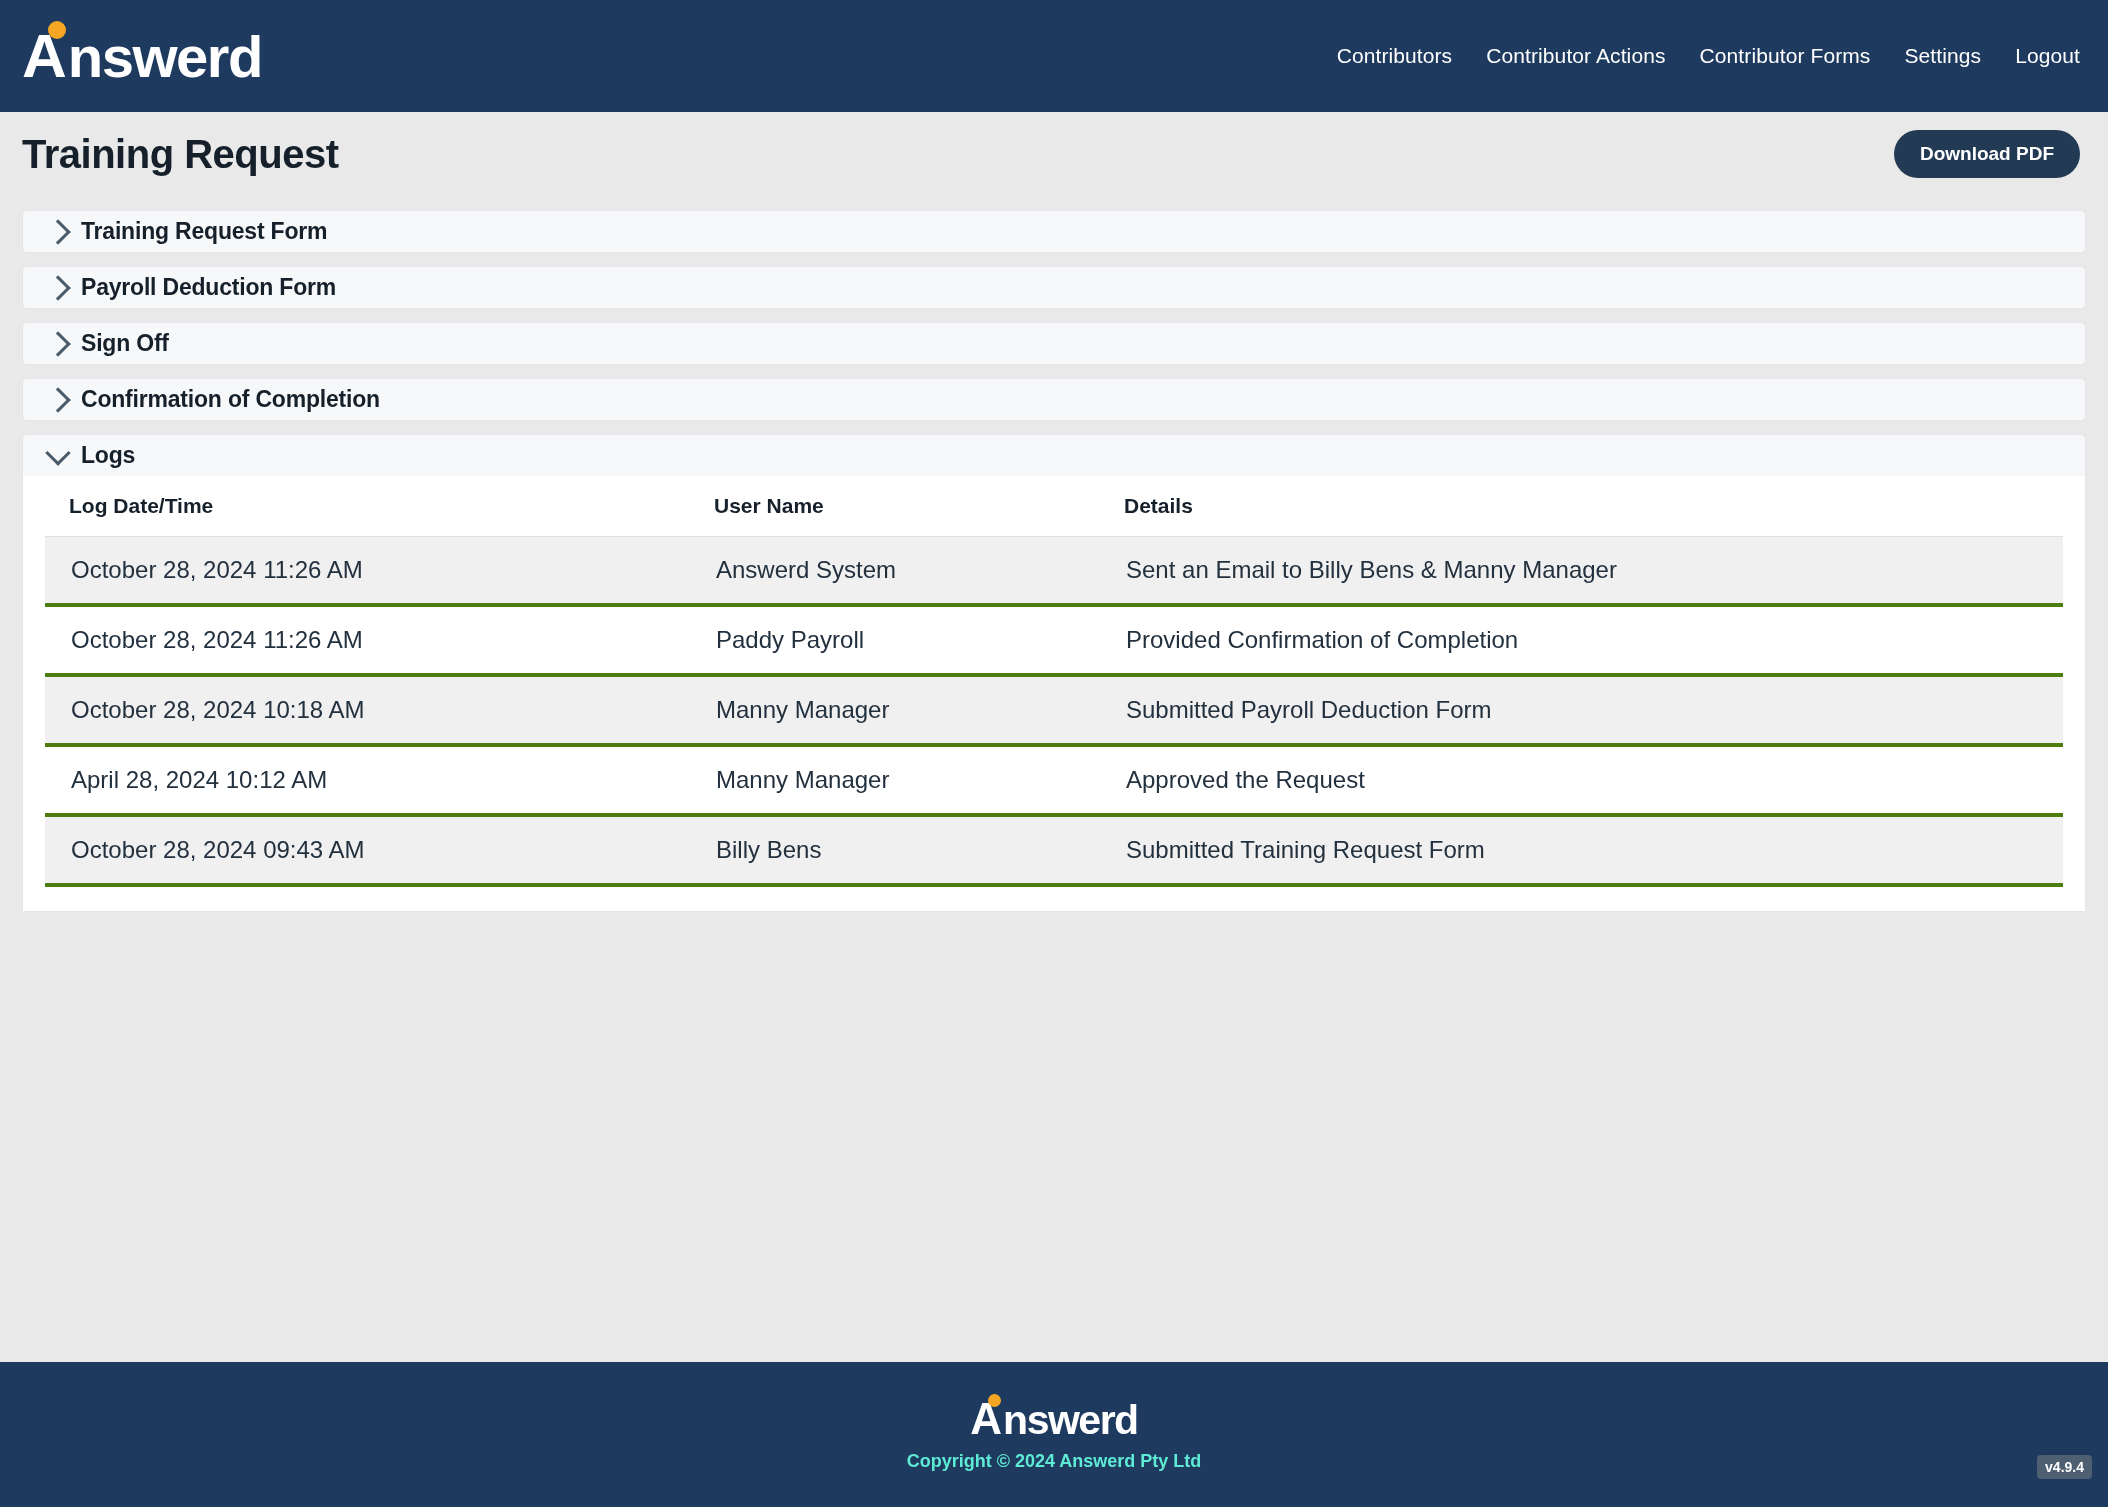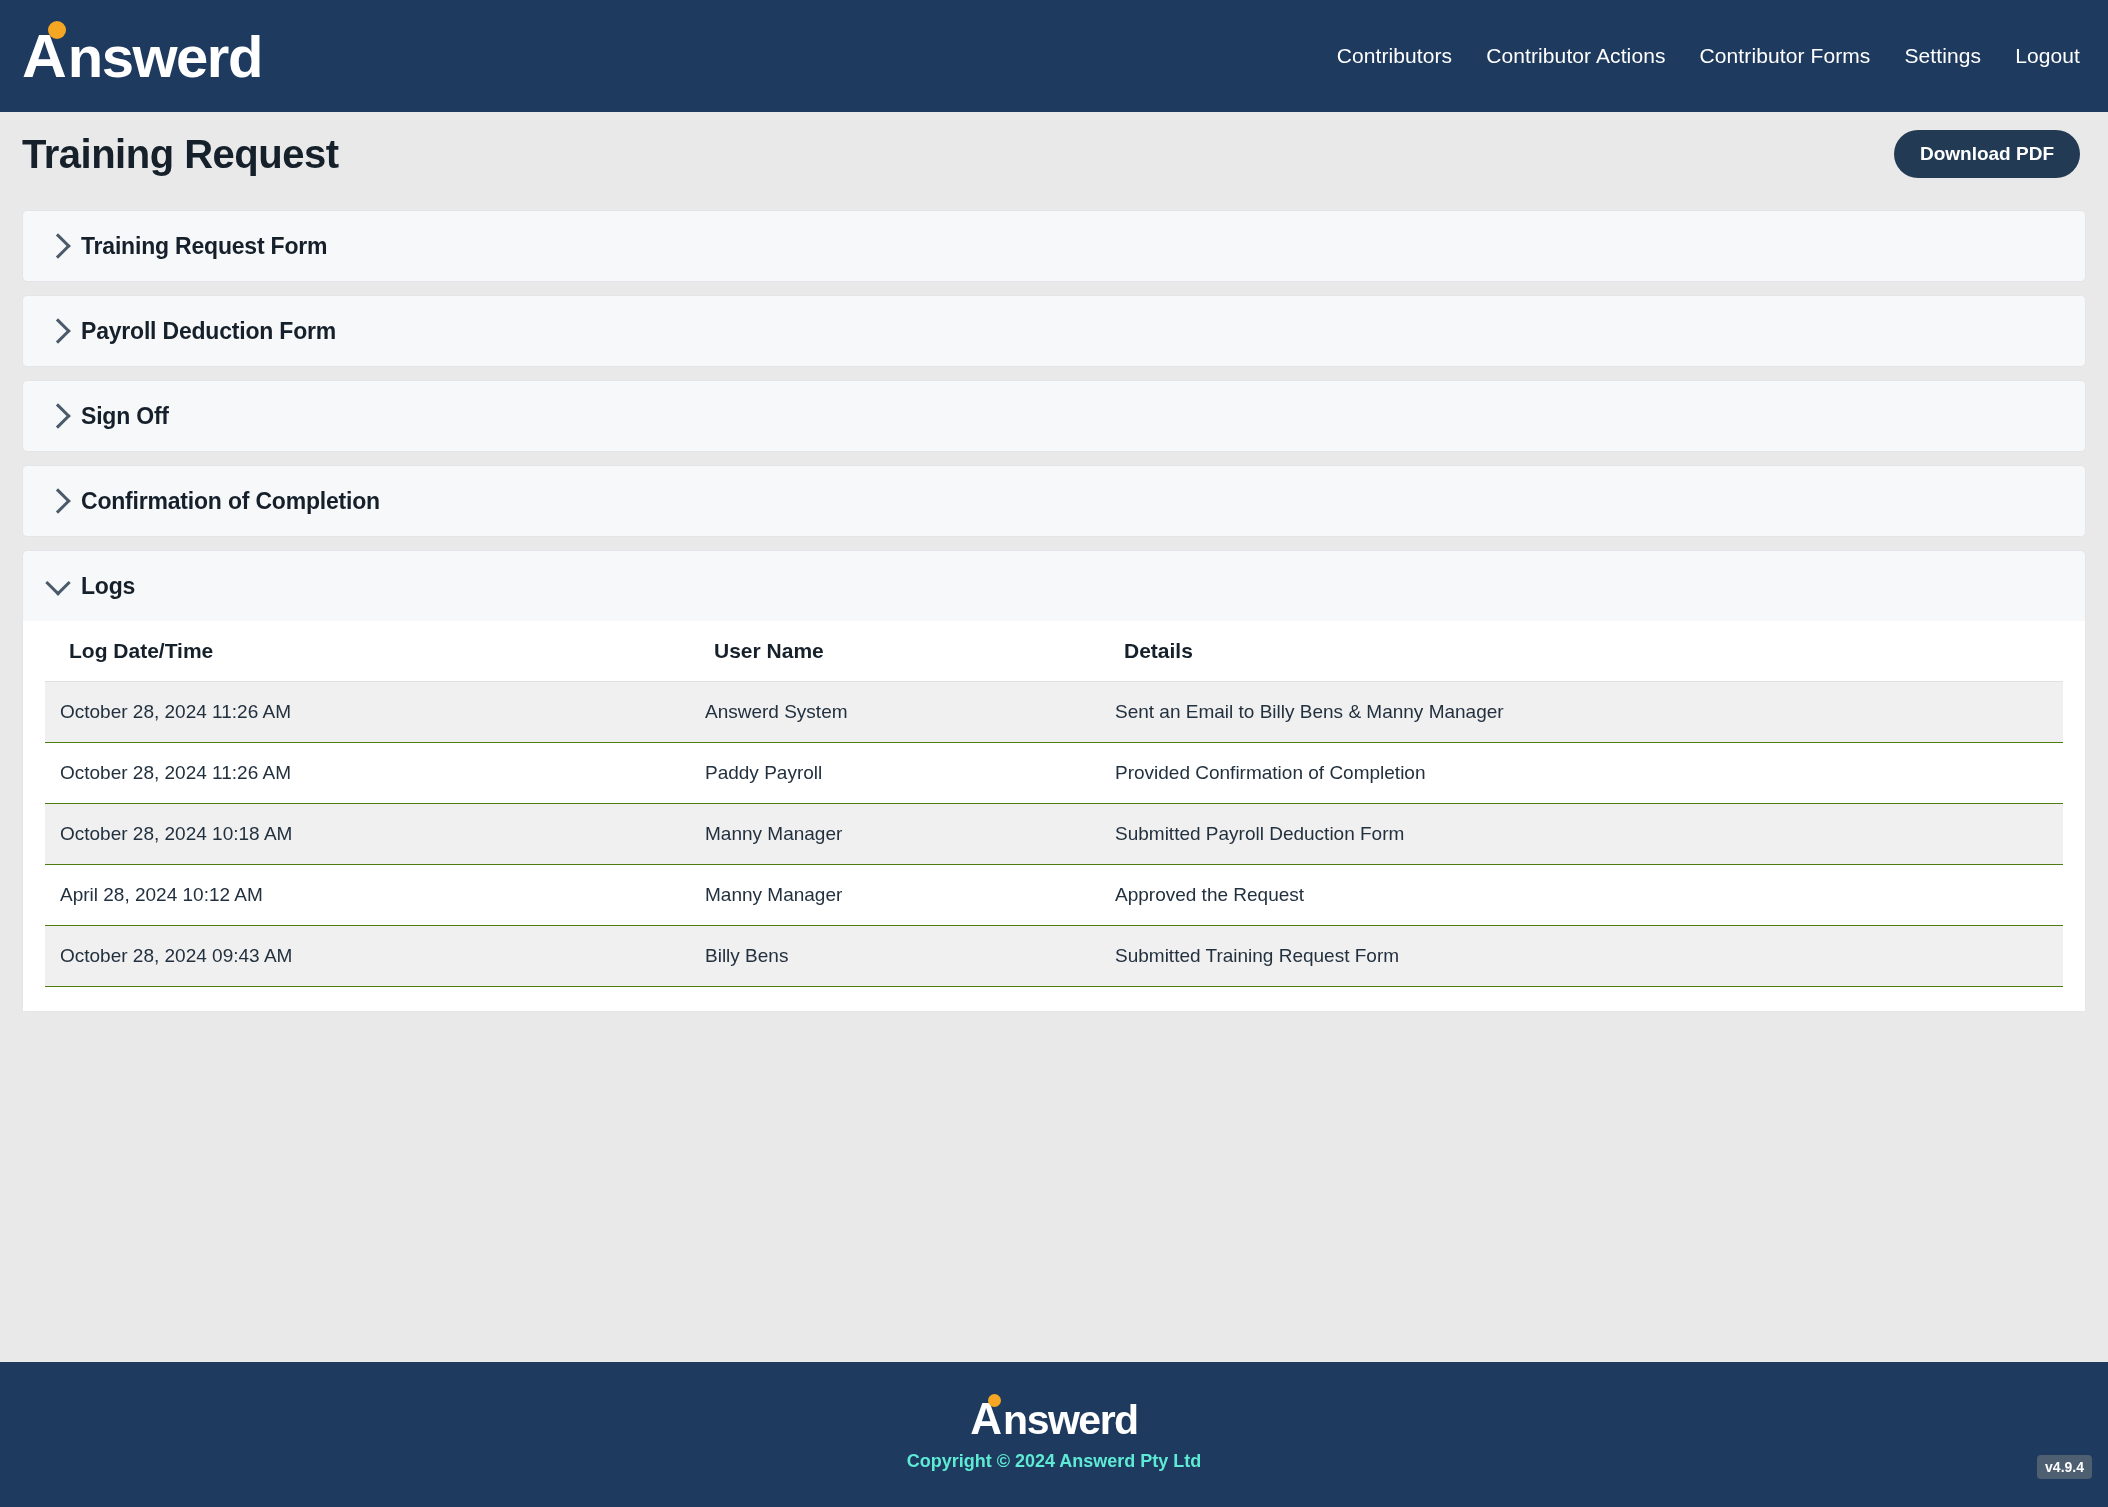--- a/index.html
+++ b/index.html
@@ -100,21 +100,21 @@
   .content {
     padding: 14px 22px 0 22px;
   }
   .panel {
     background: #f7f8fa;
     border: 1px solid #e3e5e8;
     border-radius: 5px;
     margin-bottom: 13px;
   }
   .panel-head {
-    height: 70px;
+    height: 41px;
     display: flex;
     align-items: center;
     gap: 14px;
     padding: 0 22px;
     cursor: pointer;
   }
   .panel-head .label {
     font-size: 23px;
     font-weight: 700;
     color: #15202b;
@@ -147,24 +147,24 @@
   }
   table.logs th {
     text-align: left;
     font-size: 21px;
     font-weight: 700;
     color: #15202b;
     padding: 18px 0 18px 24px;
     border-bottom: 1px solid #dfe1e4;
   }
   table.logs td {
-    font-size: 19px;
+    font-size: 24px;
     color: #23313f;
-    padding: 19px 0 19px 15px;
-    border-bottom: 1px solid #4d7c0f;
+    padding: 19px 0 19px 26px;
+    border-bottom: 4px solid #4d7c0f;
   }
   table.logs tbody tr:nth-child(odd) td {
     background: #f0f0f0;
   }
   table.logs tbody tr:nth-child(even) td {
     background: #ffffff;
   }
   col.c1 { width: 645px; }
   col.c2 { width: 410px; }
   col.c3 { width: auto; }

